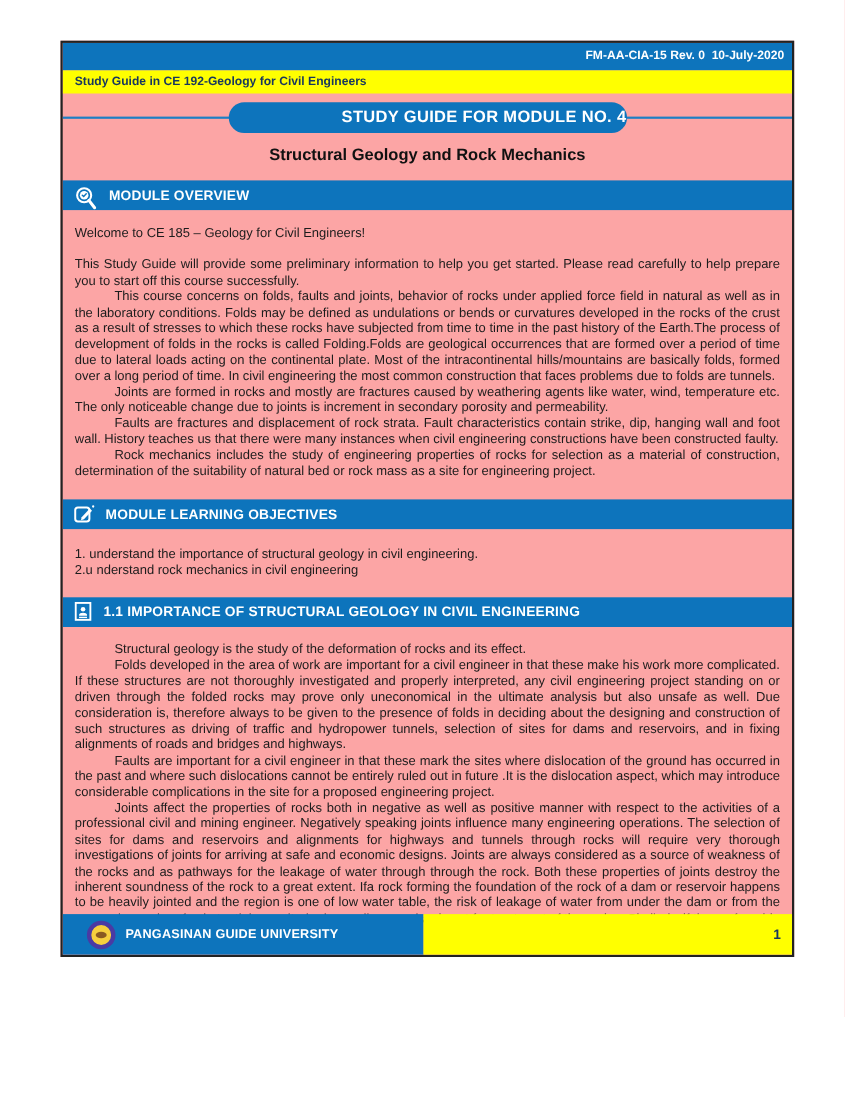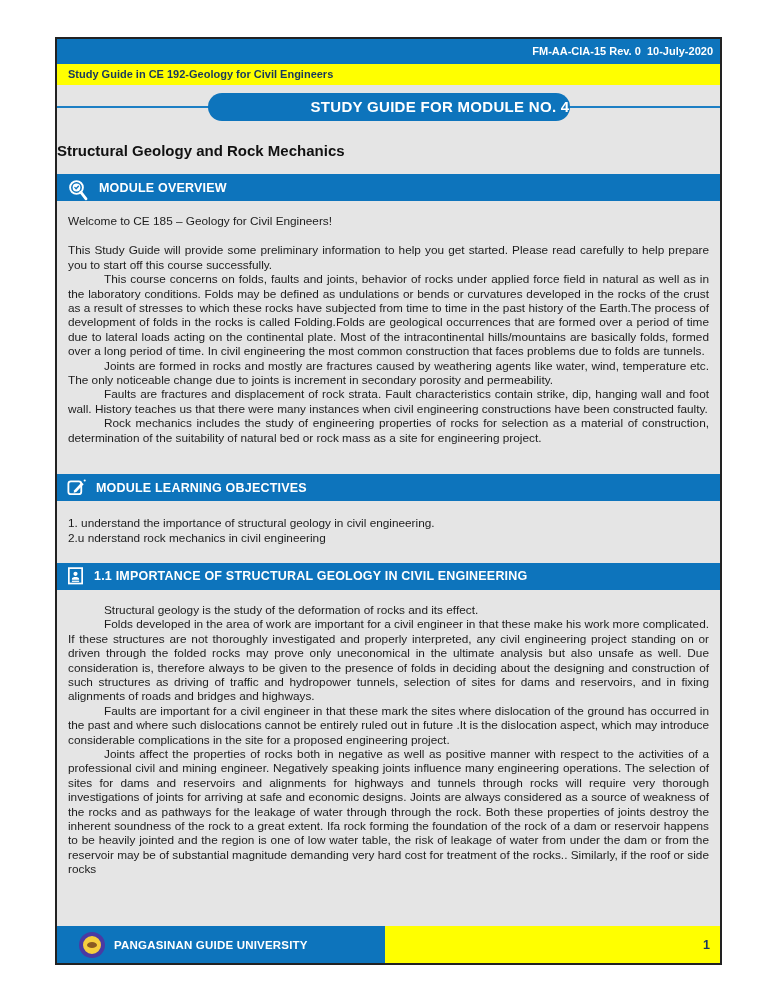--- a/index.html
+++ b/index.html
@@ -6,23 +6,23 @@
   html, body { margin: 0; padding: 0; }
   body {
     width: 768px; height: 994px;
     background: #ffffff;
     font-family: "Liberation Sans", sans-serif;
     position: relative;
     overflow: hidden;
   }
   .page {
     position: absolute; left: 55px; top: 37px;
-    width: 667px; height: 928px;
+    width: 667px; height: 833px;
     border: 2px solid #222222;
-    background: #e5e5e5;
+    background: #fca5a5;
     overflow: hidden;
   }
   .topbar {
     height: 25px; background: #0d74bc;
     color: #ffffff; font-weight: bold; font-size: 11px;
     line-height: 25px; text-align: right; padding-right: 7px;
   }
   .topbar span { white-space: pre; }
   .yellowbar {
     height: 21px; background: #ffff00;
@@ -35,33 +35,33 @@
     background: #1d7fc4;
   }
   .pill {
     position: absolute; left: 50%; transform: translateX(-50%);
     width: 362px; height: 28px;
     background: #0d74bc; border-radius: 14px;
     color: #ffffff; font-weight: bold; font-size: 15px;
     text-align: right; line-height: 28px; letter-spacing: 0.3px;
   }
   .doc-title {
-    margin-top: 21px; text-align: left;
+    margin-top: 11px; text-align: center;
     font-weight: bold; font-size: 15px; color: #111111;
   }
   .section-bar {
     height: 27px; background: #0d74bc;
     display: flex; align-items: center; gap: 9px;
     padding-left: 9px;
     color: #ffffff; font-weight: bold; font-size: 12.5px;
     letter-spacing: 0.2px;
   }
   .section-bar .icon { display: flex; align-items: center; }
   .bar-overview   { margin-top: 15px; }
-  .bar-objectives { margin-top: 29px; }
+  .bar-objectives { margin-top: 19px; }
   .bar-importance { margin-top: 18px; text-align: center; }
   .content {
     padding: 0 11px;
     font-size: 11.8px; line-height: 14.4px;
     text-align: justify; color: #1c1c1c;
   }
   .content p { margin: 0; }
   .ind { text-indent: 36px; }
   .mt-first { margin-top: 13px !important; }
   .mt-blank { margin-top: 15px !important; }

